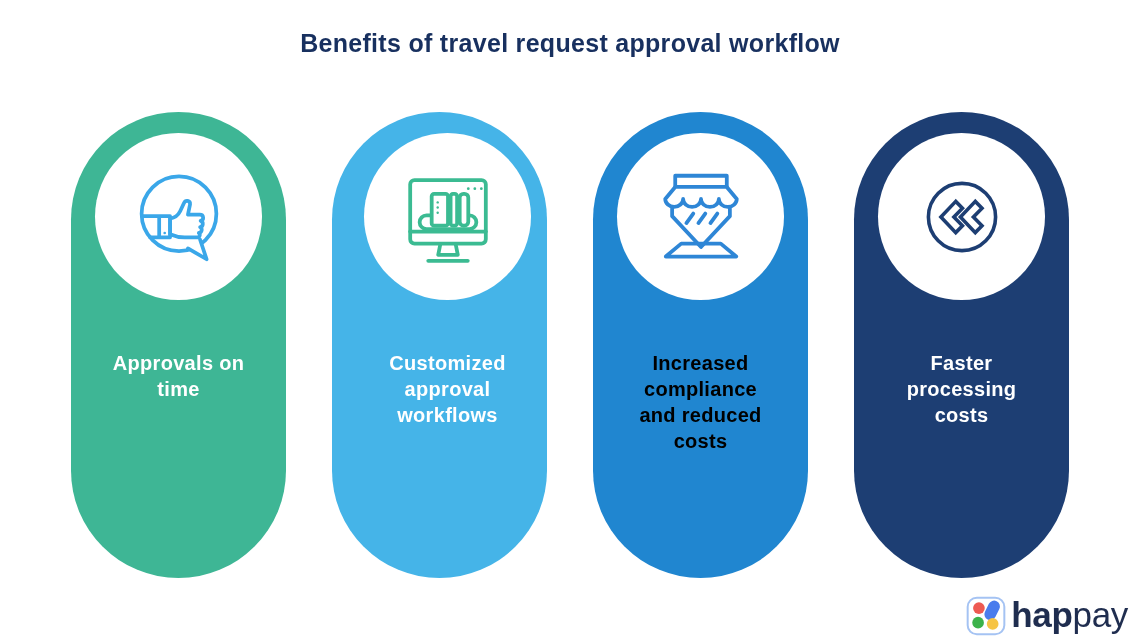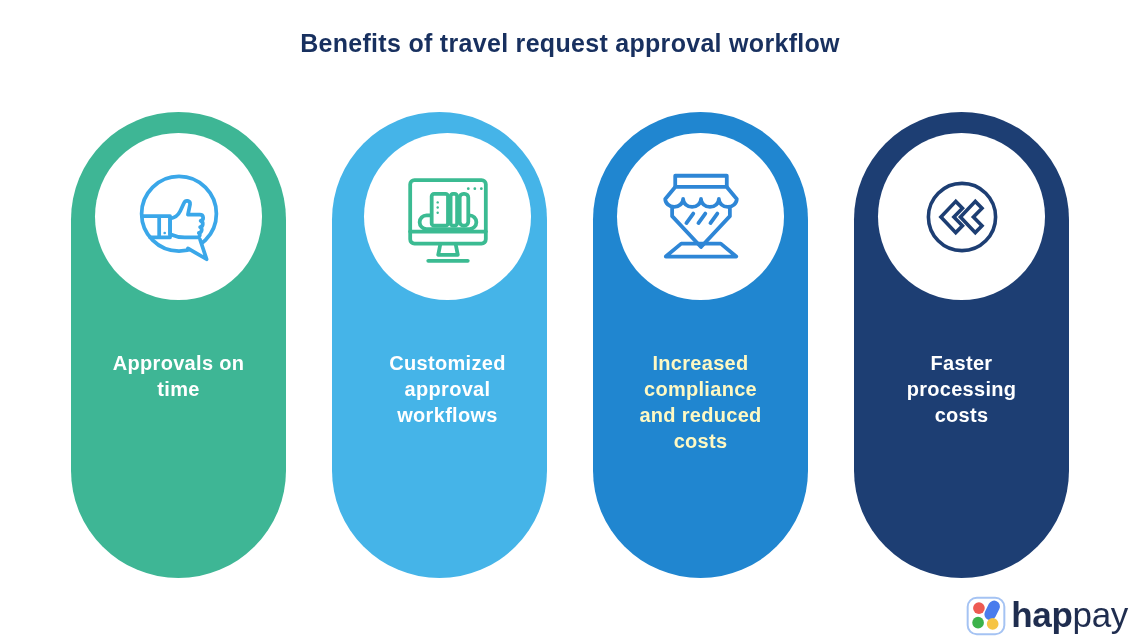--- a/index.html
+++ b/index.html
@@ -125,21 +125,21 @@
     <section class="card" style="background-color: rgb(32, 134, 208);">
       <div class="circle">
         <svg width="110" height="110" viewBox="0 0 64 64" fill="none" stroke="currentColor" stroke-width="2.2" stroke-linecap="round" stroke-linejoin="round" style="color: rgb(46, 134, 214);">
           <rect x="17" y="8" width="30" height="6.5"></rect>
           <path d="M15.2 27 V31.5 L32 49.5 L48.8 31.5 V27"></path>
           <path d="M23.5 35.5 L27.5 30 M30.5 35.5 L34.5 30 M37.5 35.5 L41.5 30"></path>
           <path d="M17 14.5 L11.2 21.5 a5.2 4.6 0 0 0 10.4 0 a5.2 4.6 0 0 0 10.4 0 a5.2 4.6 0 0 0 10.4 0 a5.2 4.6 0 0 0 10.4 0 L47 14.5 Z" fill="#ffffff"></path>
           <path d="M11.5 55 L20.5 47.5 H43.5 L52.5 55 Z"></path>
         </svg>
       </div>
-      <div class="card-label" style="color: #fef9c3;">Increased
+      <div class="card-label" style="color: #000000;">Increased
 compliance
 and reduced
 costs</div>
     </section>
 
     <section class="card" style="background-color: rgb(29, 62, 115);">
       <div class="circle">
         <svg width="100" height="100" viewBox="0 0 64 64" fill="none" stroke="currentColor" stroke-width="2.3" stroke-linecap="round" style="color: rgb(29, 62, 115);">
           <circle cx="32" cy="32" r="21.5"></circle>
           <path d="M28 22 L18.5 32 L28 42 L32.3 37.6 L26.8 32 L32.3 26.4 Z"></path>

